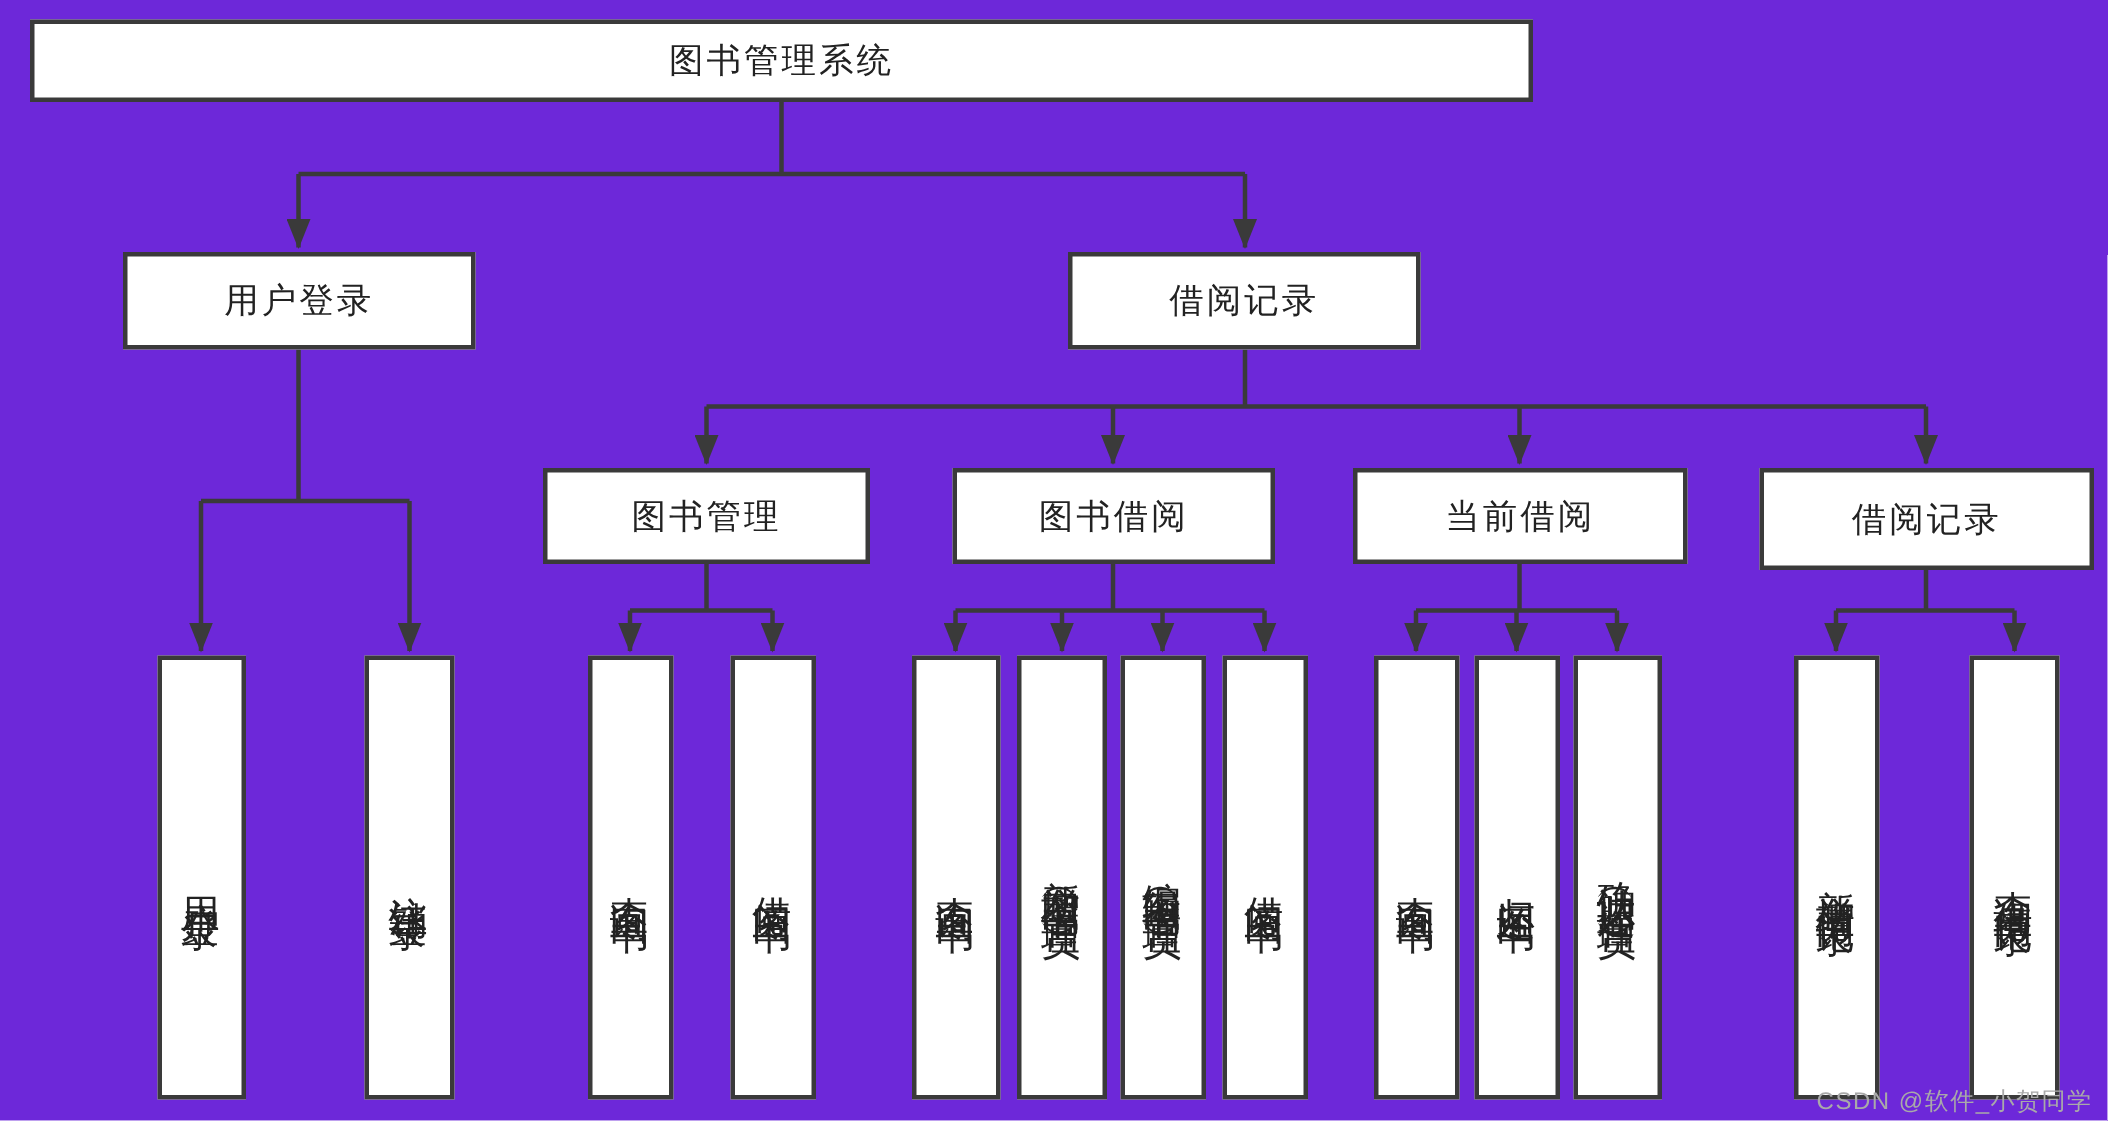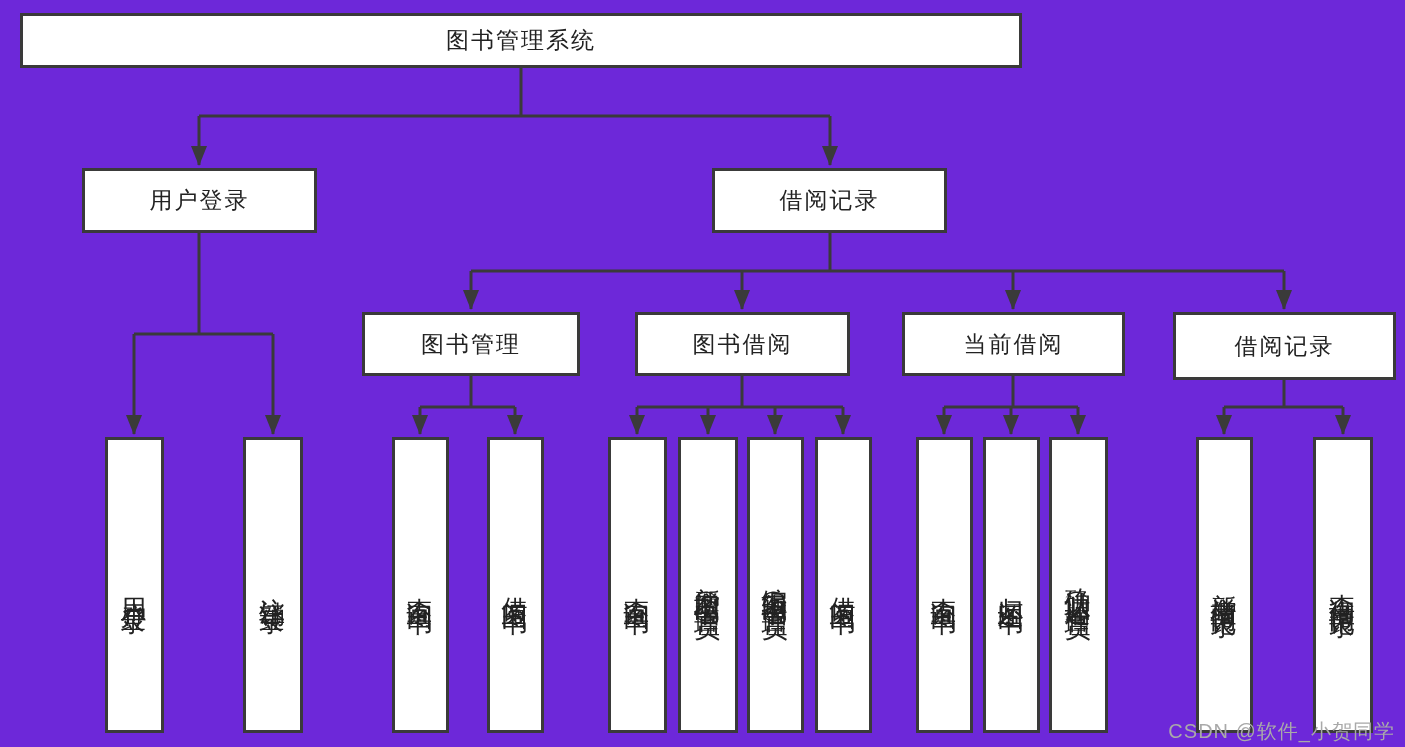--- a/index.html
+++ b/index.html
@@ -38,21 +38,21 @@
     writing-mode: vertical-rl;
     text-orientation: mixed;
     font-size: 26px;
     letter-spacing: 4px;
     white-space: nowrap;
   }
   .watermark {
     position: absolute;
     right: 10px;
     bottom: 2px;
-    font-size: 20px;
+    font-size: 16px;
     color: #a9a9a9;
     letter-spacing: 1px;
     z-index: 5;
     white-space: nowrap;
   }
 </style>
 </head>
 <body>
 
 <div class="stage">

